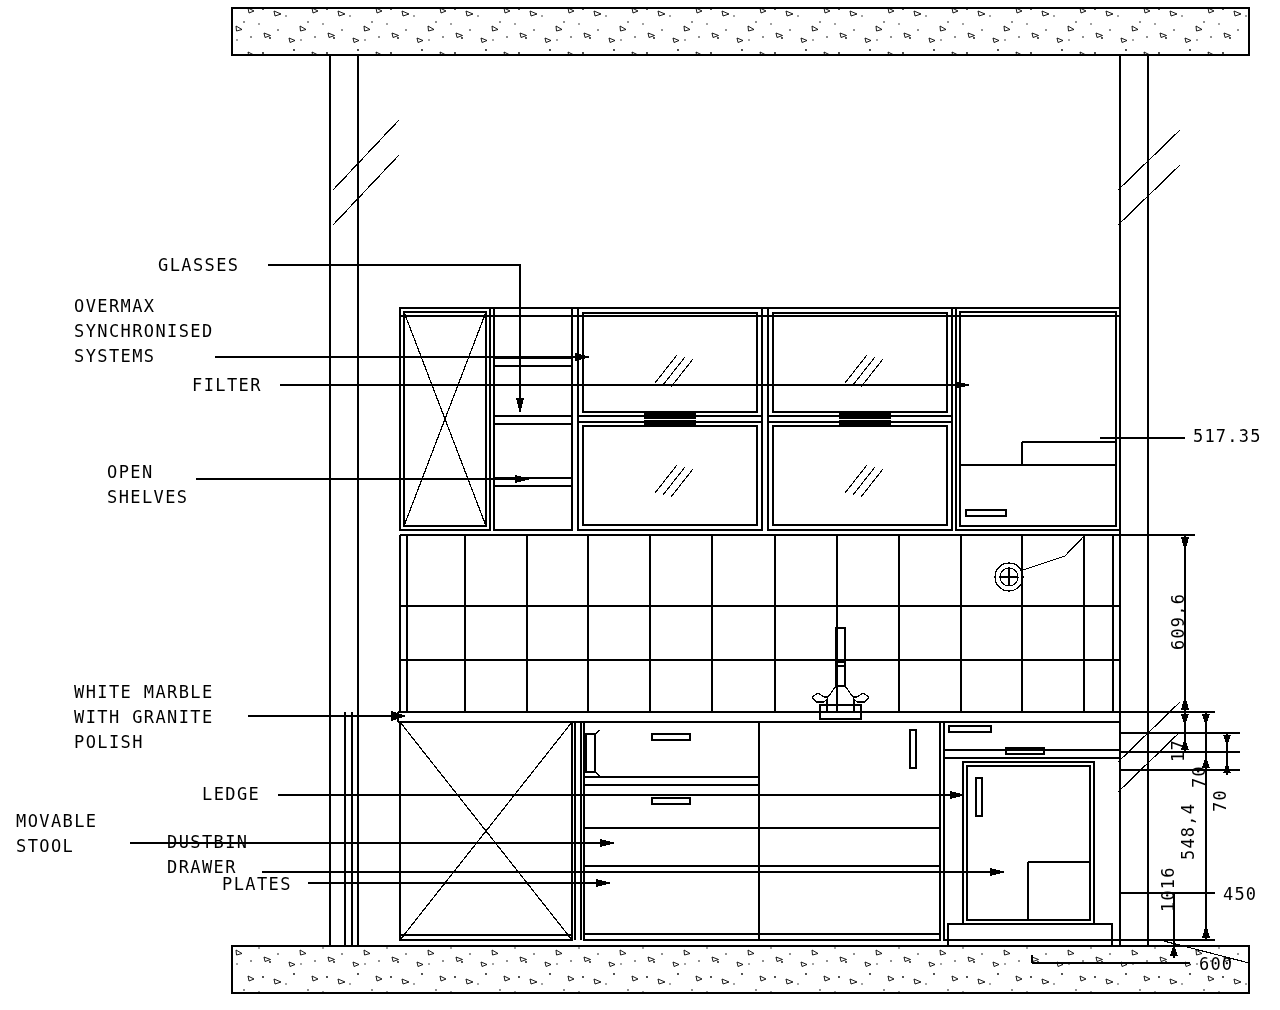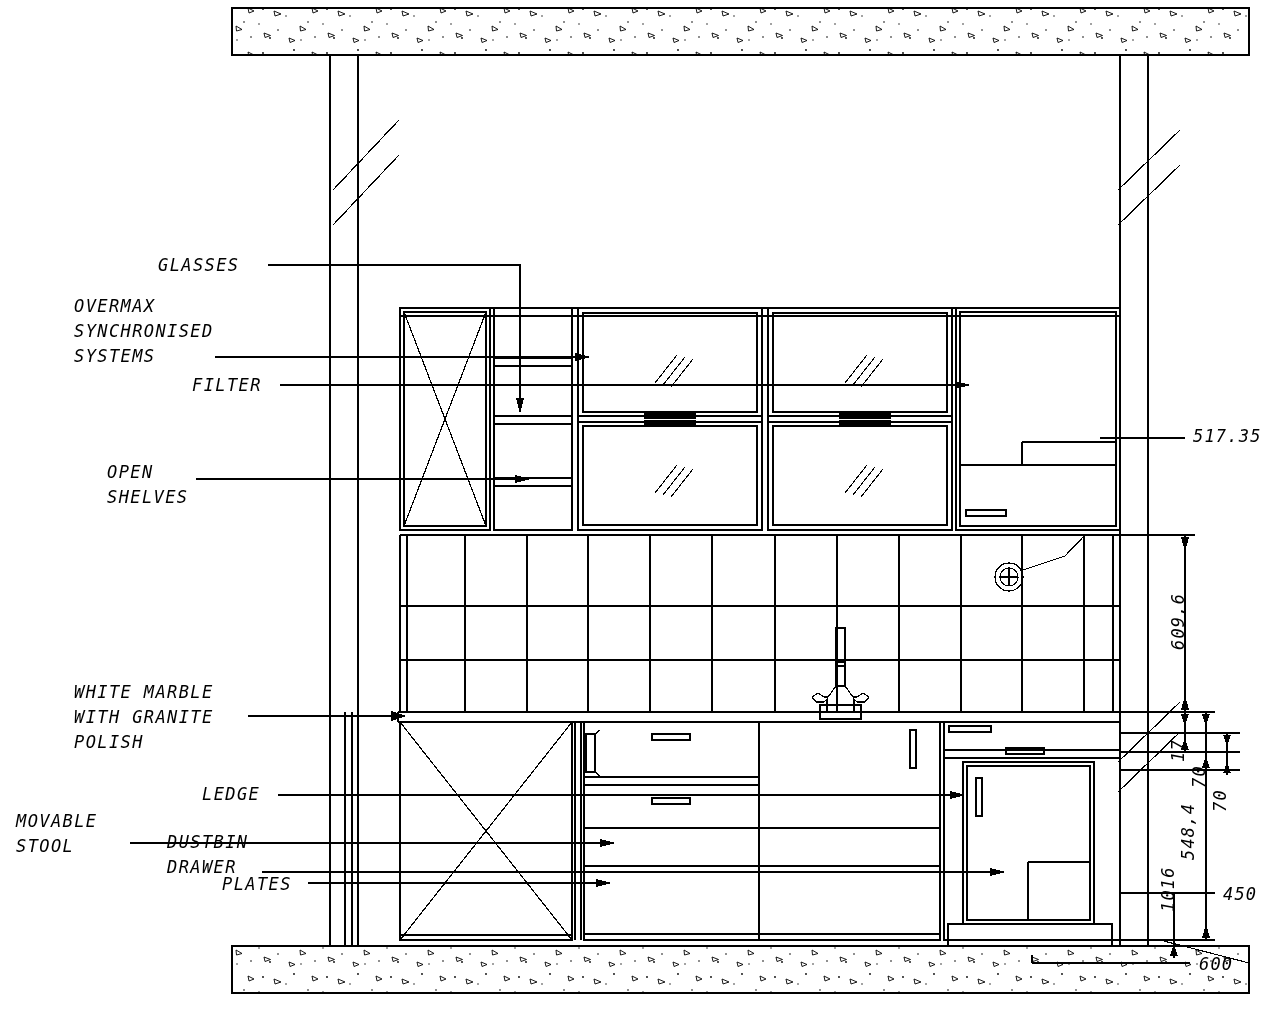--- a/index.html
+++ b/index.html
@@ -1,21 +1,21 @@
 <!DOCTYPE html>
 <html><head>
 <meta charset="utf-8">
 <title>Kitchen Elevation CAD Drawing</title>
 <style>
   html,body{margin:0;padding:0;background:#ffffff;}
   body{
     width:1280px;height:1010px;position:relative;overflow:hidden;
     font-family:"DejaVu Sans Mono", monospace;
   }
-  #sheet{position:absolute;left:0;top:0;width:1280px;height:1010px;font-style:italic;}
+  #sheet{position:absolute;left:0;top:0;width:1280px;height:1010px;}
   svg{display:block;}
   text{font-family:"DejaVu Sans Mono", monospace;fill:#000;}
   .lbl{font-size:17px;letter-spacing:1.4px;}
   .dim{font-size:17px;letter-spacing:1.2px;}
 </style>
 </head>
 <body>
 
 <div id="sheet">
 <svg id="cad" width="1280" height="1010" viewBox="0 0 1280 1010">

